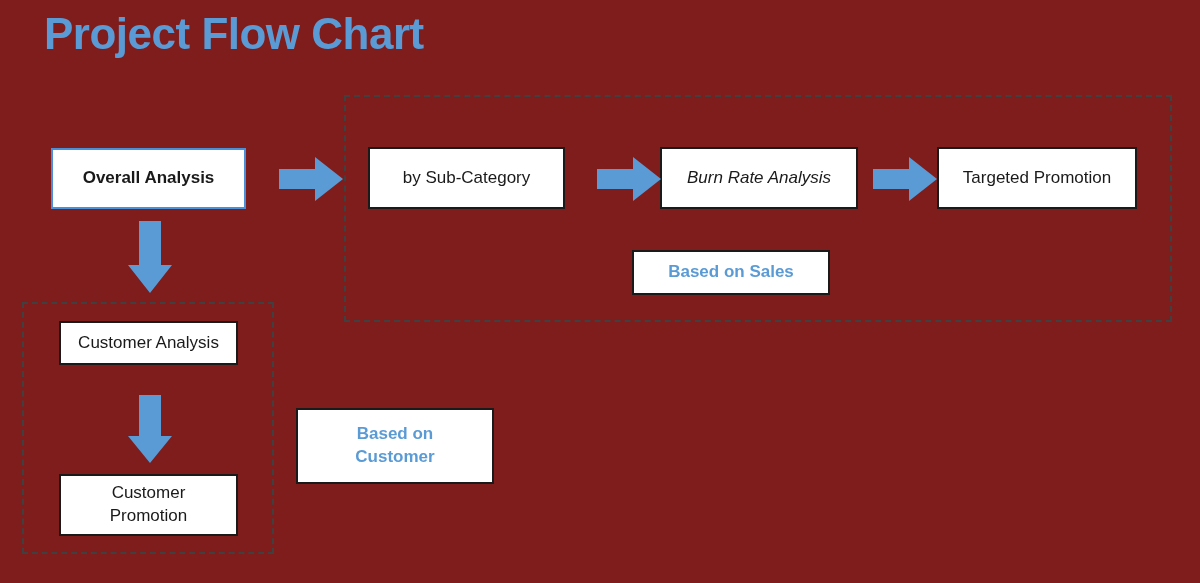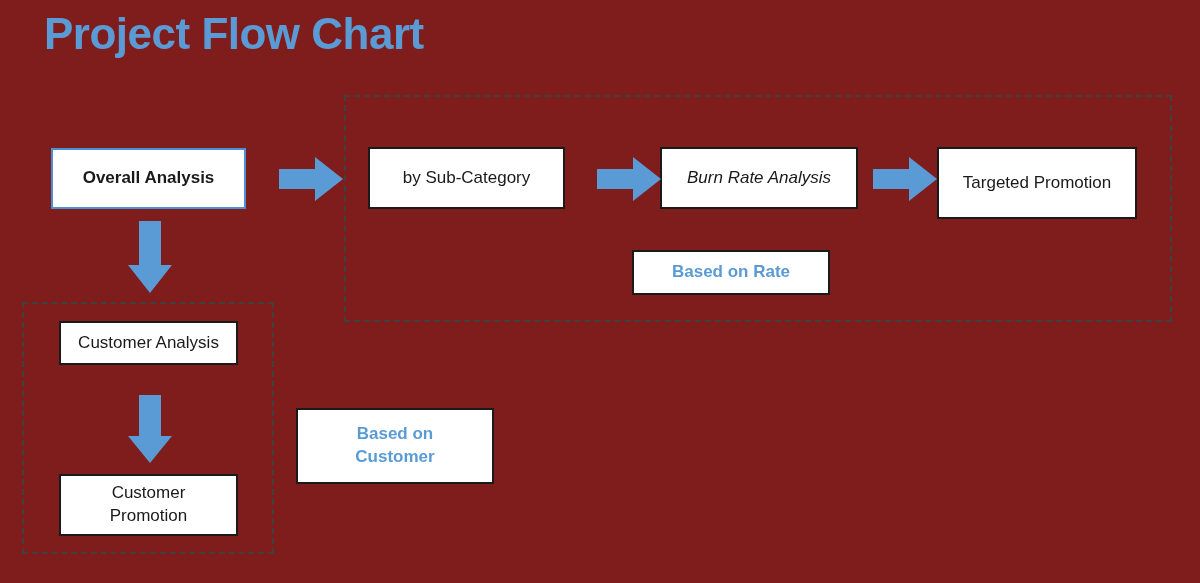--- a/index.html
+++ b/index.html
@@ -72,21 +72,21 @@
     text-align: right;
   }
   .node.accent-text {
     color: #5B9BD5;
     font-weight: bold;
   }
 
   #node-overall      { left: 51px;  top: 148px; width: 195px; height: 61px; }
   #node-subcategory  { left: 368px; top: 147px; width: 197px; height: 62px; }
   #node-burnrate     { left: 660px; top: 147px; width: 198px; height: 62px; font-style: italic; }
-  #node-targeted     { left: 937px; top: 147px; width: 200px; height: 72px; }
+  #node-targeted     { left: 937px; top: 147px; width: 200px; height: 62px; }
   #node-based-sales  { left: 632px; top: 250px; width: 198px; height: 45px; }
   #node-cust-analysis{ left: 59px;  top: 321px; width: 179px; height: 44px; }
   #node-cust-retent  { left: 59px;  top: 474px; width: 179px; height: 62px; }
   #node-based-cust   { left: 296px; top: 408px; width: 198px; height: 76px; }
 
   
   .arrow {
     position: absolute;
   }
   .arrow svg { display: block; }
@@ -109,21 +109,21 @@
   <div class="group-box" id="group-customer"></div>
 
   <div class="node accent-border" id="node-overall">Overall Analysis</div>
 
   <div class="node" id="node-subcategory">by Sub-Category</div>
 
   <div class="node" id="node-burnrate">Burn Rate Analysis</div>
 
   <div class="node" id="node-targeted">Targeted Promotion</div>
 
-  <div class="node accent-text" id="node-based-sales">Based on Rate</div>
+  <div class="node accent-text" id="node-based-sales">Based on Sales</div>
 
   <div class="node" id="node-cust-analysis">Customer Analysis</div>
 
   <div class="node" id="node-cust-retent">
     <span>
       <span>Customer</span><br>
       <span>Promotion</span>
     </span>
   </div>
 

